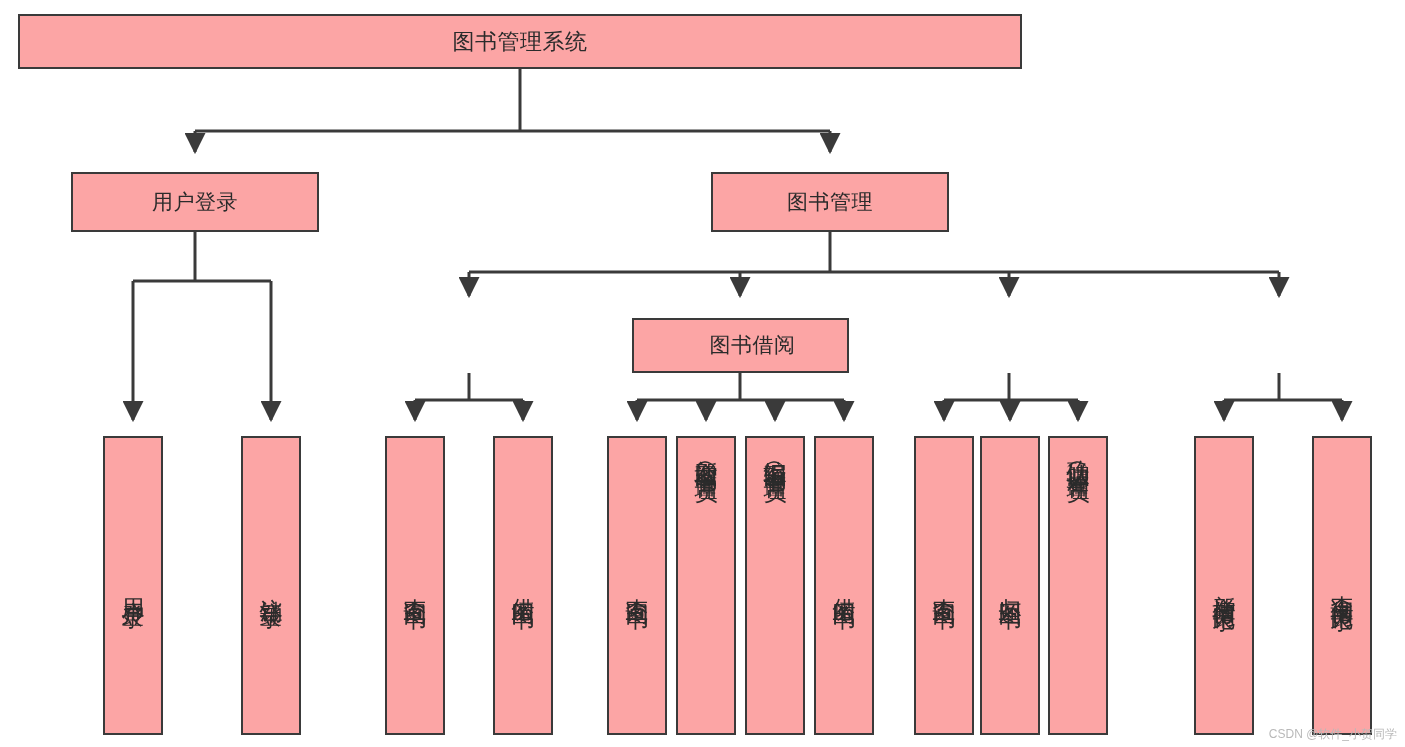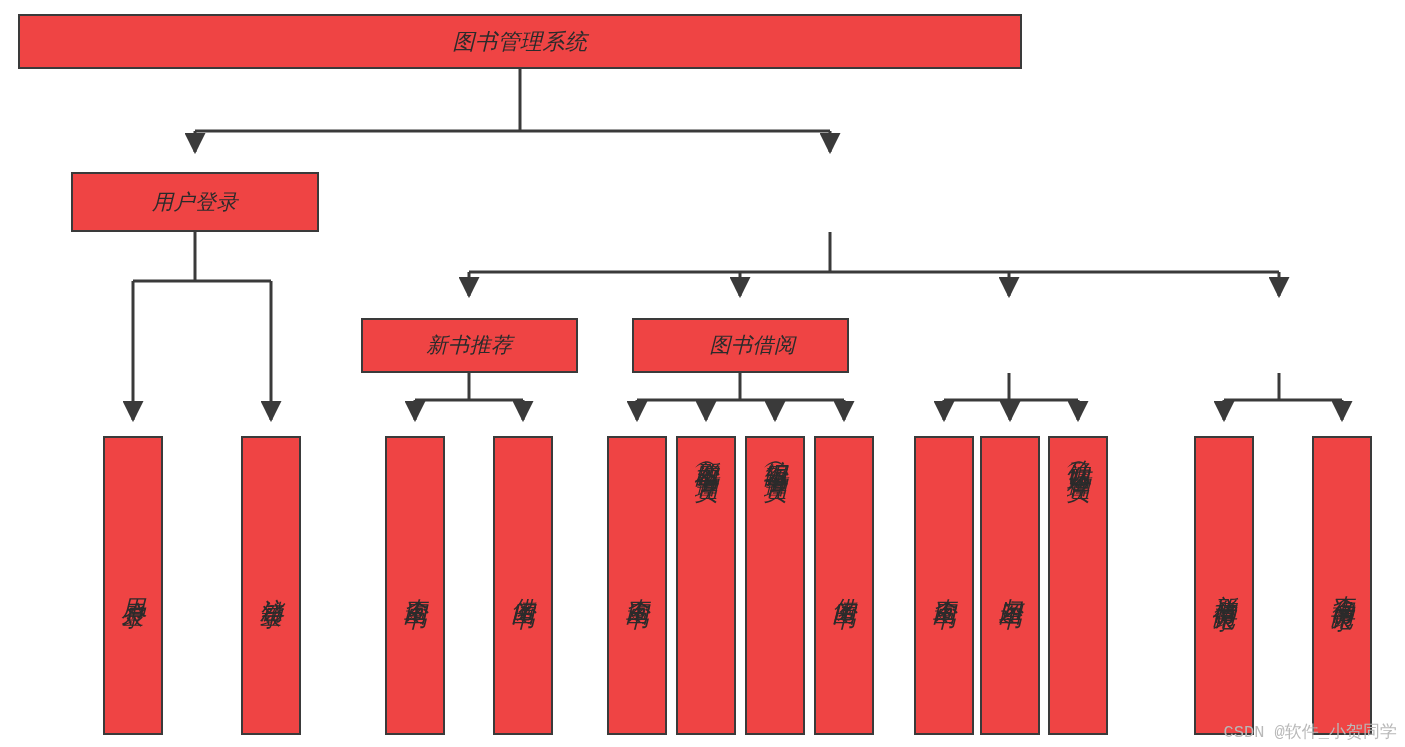--- a/index.html
+++ b/index.html
@@ -25,26 +25,25 @@
     left: 0;
     top: 0;
     width: 1405px;
     height: 747px;
     pointer-events: none;
   }
   .node {
     position: absolute;
     box-sizing: border-box;
     border: 2px solid #3a3a3a;
-    background: #ef4444;
+    background: #fca5a5;
     display: flex;
     align-items: center;
     justify-content: center;
     color: #2b2b2b;
-    font-style: italic;
   }
   .node .label {
     text-align: center;
     line-height: 1.18;
     white-space: nowrap;
   }
   .node.h .label {
     font-size: 21px;
     letter-spacing: 0.5px;
   }
@@ -69,23 +68,23 @@
     padding-top: 0px;
   }
   .node.v.centered {
     align-items: center;
     padding-top: 0;
   }
   #watermark {
     position: absolute;
     right: 8px;
     bottom: 4px;
-    font-size: 17px;
+    font-size: 12px;
     color: #b9b9b9;
-    font-family: Liberation Mono, monospace;
+    font-family: Liberation Sans, sans-serif;
     white-space: nowrap;
     user-select: none;
   }
 </style>
 </head>
 <body>
 
 <div id="diagram-root">
 
   <svg class="connectors" viewBox="0 0 1405 747" xmlns="http://www.w3.org/2000/svg">
@@ -138,24 +137,24 @@
     </g>
   </svg>
 
   <div class="node root h" style="left:18px; top:14px; width:1004px; height:55px;">
     <span class="label">图书管理系统</span>
   </div>
 
   <div class="node h" style="left:71px; top:172px; width:248px; height:60px;">
     <span class="label">用户登录</span>
   </div>
-
-  <div class="node h" style="left:361px; top:318px; width:217px; height:55px;">
-    <span class="label">新书推荐</span>
-  </div>
+  <div class="node h" style="left:711px; top:172px; width:238px; height:60px;">
+    <span class="label">图书管理</span>
+  </div>
+
   <div class="node h" style="left:632px; top:318px; width:217px; height:55px;padding-left:24px;">
     <span class="label">图书借阅</span>
   </div>
 
   <div class="node v centered" style="left:103px; top:436px; width:60px; height:299px;">
     <span class="label">用户登录</span>
   </div>
   <div class="node v centered" style="left:241px; top:436px; width:60px; height:299px;">
     <span class="label">注销登录</span>
   </div>

